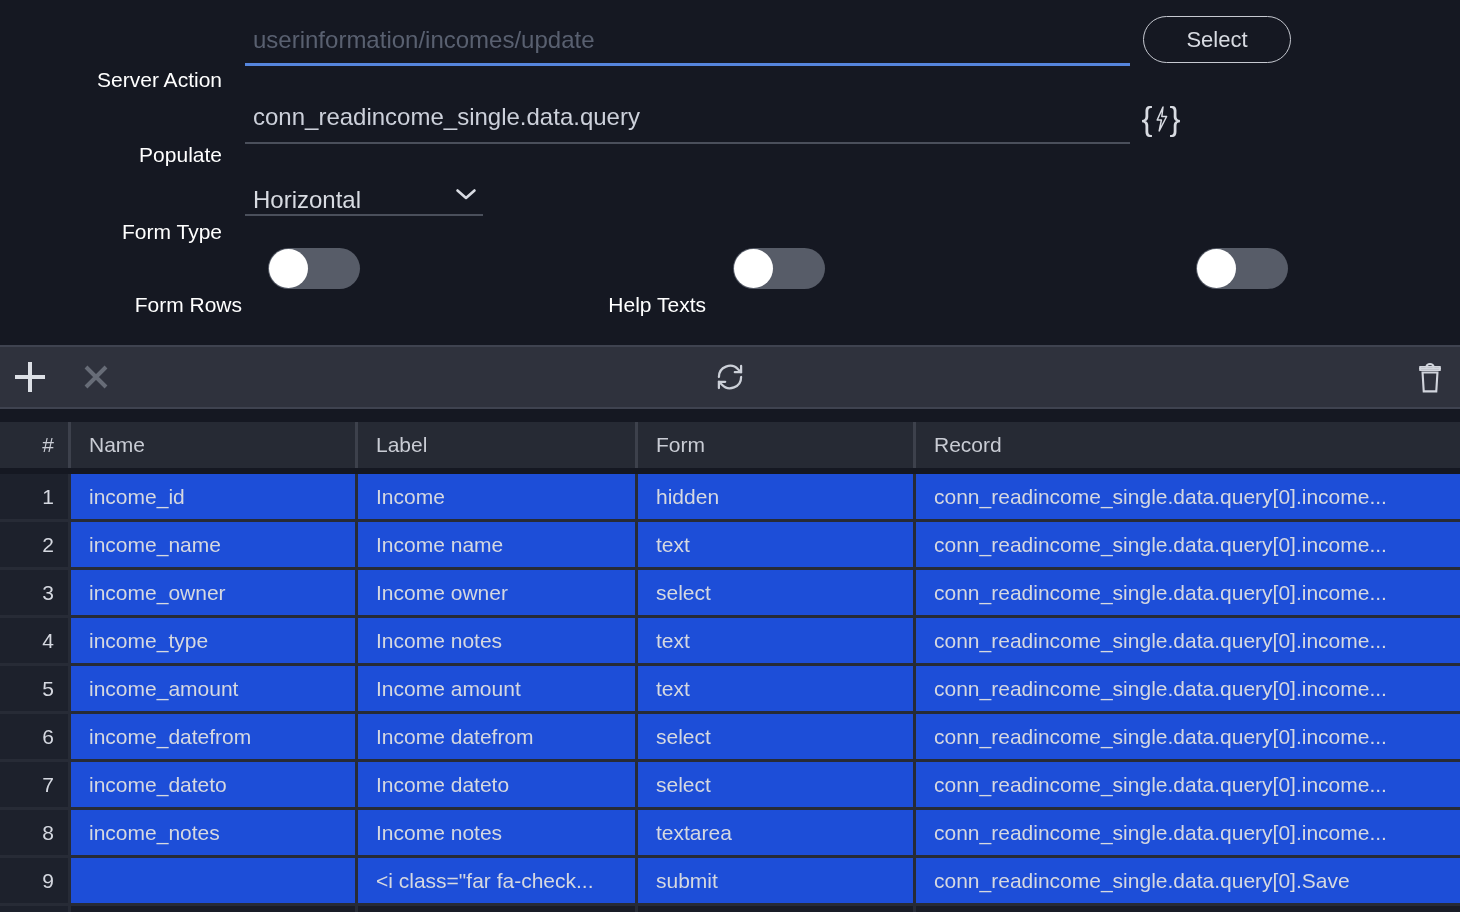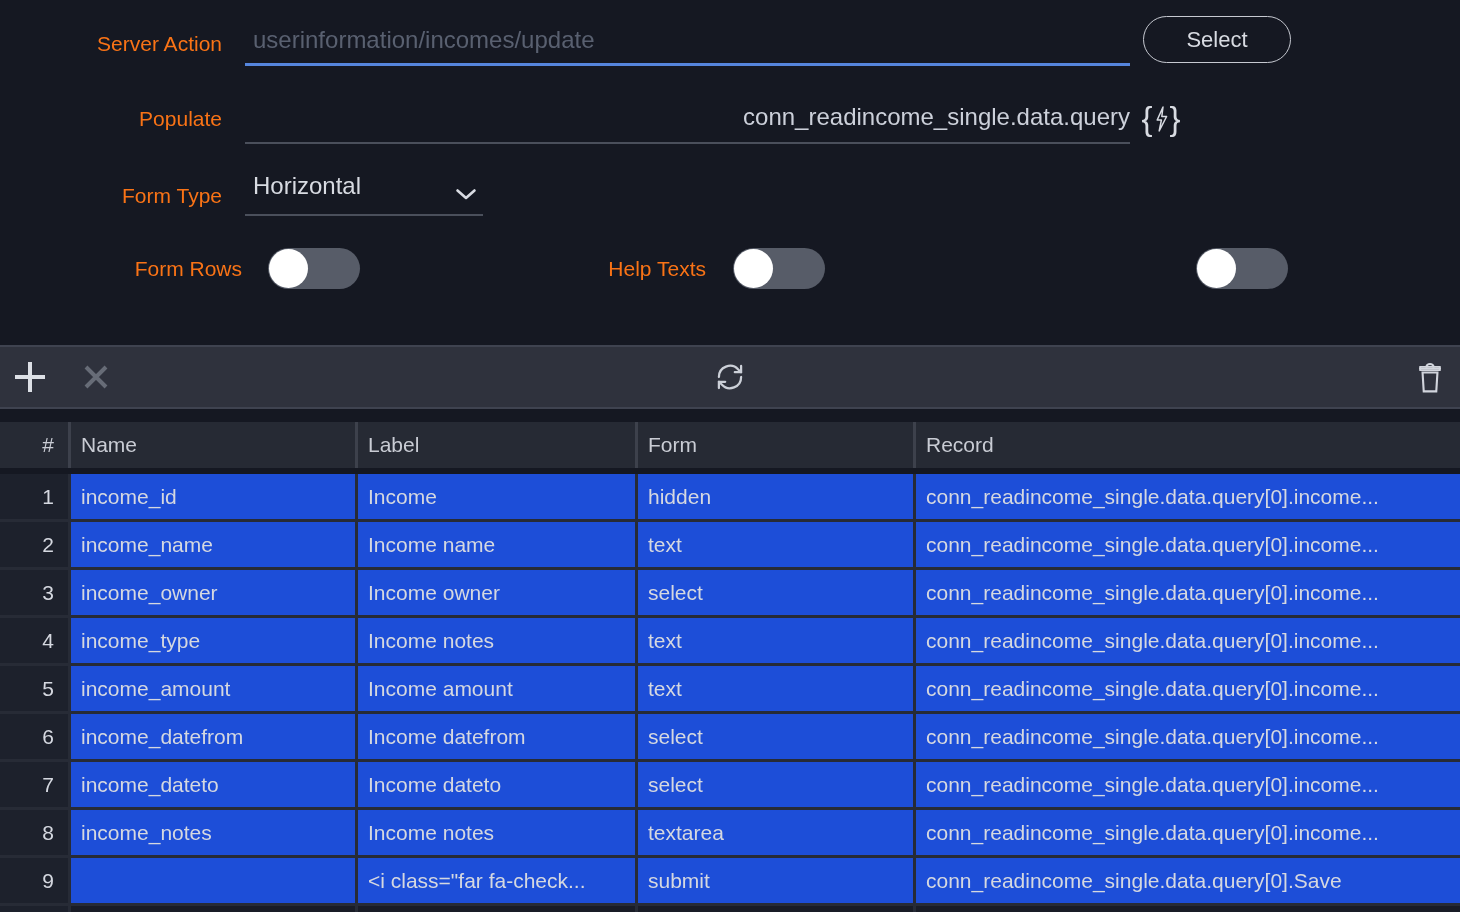--- a/index.html
+++ b/index.html
@@ -7,62 +7,62 @@
   body {
     width:1460px; height:912px; position:relative; overflow:hidden;
     background:#151822; color:#d6d9e1;
     font-family:"Liberation Sans", sans-serif;
   }
 
   
   .form-panel { position:absolute; left:0; top:0; width:1460px; height:345px; }
 
   .form-label {
-    position:absolute; text-align:right; font-size:21px; color:#f97316;
+    position:absolute; text-align:right; font-size:21px; color:#ffffff;
     line-height:24px;
+    margin-top:36px;
   }
   .lbl-server  { left:0;   top:32;  width:222px; }
   .form-label { top:auto; } 
   .lbl-server  { top:32px; }
 
   .underline-input {
     position:absolute; background:transparent; border:none; outline:none;
     font-family:"Liberation Sans", sans-serif; font-size:24px; color:#ccd0da;
     padding:0 0 8px 8px;
   }
   .server-input {
     left:245px; top:24px; width:885px; height:42px;
     border-bottom:3px solid #5585dd;
   }
   .server-input::placeholder { color:#596070; opacity:1; }
   .populate-input {
     left:245px; top:100px; width:885px; height:44px;
     border-bottom:2px solid #4a4f5b;
-    text-align:right;
   }
 
   .select-button {
     position:absolute; left:1143px; top:16px; width:148px; height:47px;
     background:transparent; border:1.5px solid #c6c9d1; border-radius:26px;
     color:#d8dbe2; font-size:22px; font-family:"Liberation Sans", sans-serif;
     display:flex; align-items:center; justify-content:center; cursor:pointer;
   }
 
   .bind-icon {
     position:absolute; left:1133px; top:98px; width:56px; height:42px;
     display:flex; align-items:center; justify-content:center;
     color:#d8dbe2; font-size:33px; font-weight:400;
   }
   .bind-icon::before { content:"{"; }
   .bind-icon::after  { content:"}"; }
   .bind-icon svg { margin:0 1px; }
 
   .formtype-select {
     position:absolute; left:245px; top:172px; width:238px; height:44px;
-    border-bottom:2px solid #4a4f5b; display:flex; align-items:flex-start;
+    border-bottom:2px solid #4a4f5b; display:flex; align-items:flex-end;
     padding-left:8px; font-size:24px; color:#d8dbe2; cursor:pointer;
   }
   .formtype-select .chevron { position:absolute; right:6px; top:16px; }
 
   .toggle {
     position:absolute; width:92px; height:41px; border-radius:21px;
     background:#575c68; cursor:pointer;
   }
   .toggle .knob {
     position:absolute; left:1px; top:1px; width:39px; height:39px;
@@ -87,21 +87,21 @@
   .tb-refresh{ left:708px; color:#ccd0d8; }
   .tb-delete { left:1408px; color:#d2d5dd; }
 
   
   .fields-table { position:absolute; left:0; top:422px; width:1460px; }
   .tr {
     display:grid; grid-template-columns:68px 287px 280px 278px 547px;
     width:1460px;
   }
   .tr > div {
-    display:flex; align-items:center; padding-left:10px;
+    display:flex; align-items:center; padding-left:18px;
     font-size:21px; overflow:hidden; white-space:nowrap;
   }
   .thead > div {
     height:46px; background:#262a34; color:#c9ccd4;
   }
   .thead > div:not(:first-child) { border-left:3px solid #3d414c; }
   .thead .num { justify-content:flex-end; padding-right:14px; padding-left:0; }
   .head-gap { height:6px; }
 
   .tbody-row > div {

